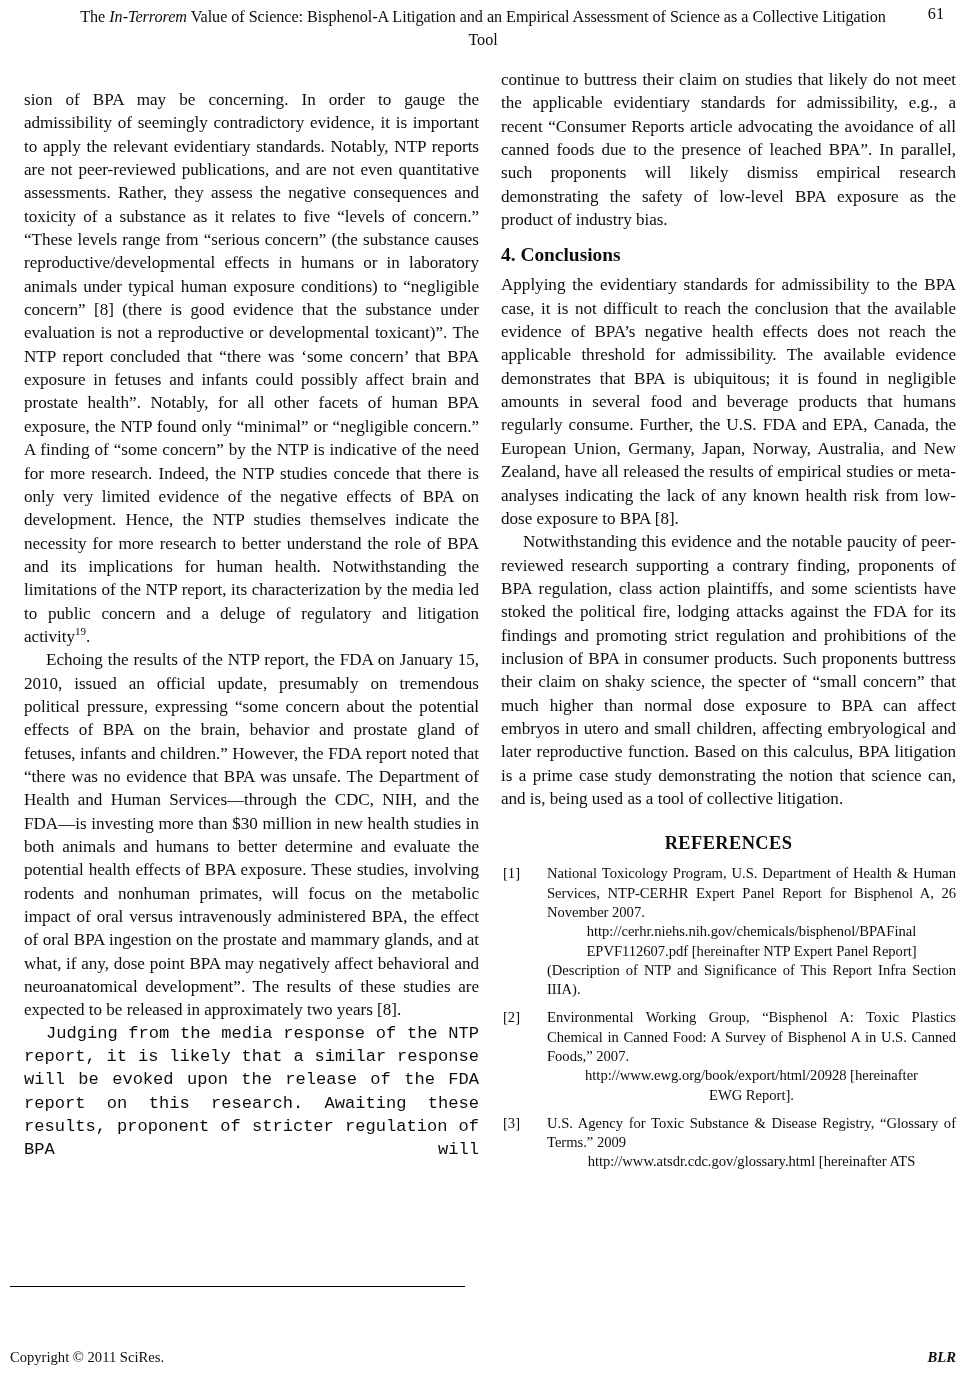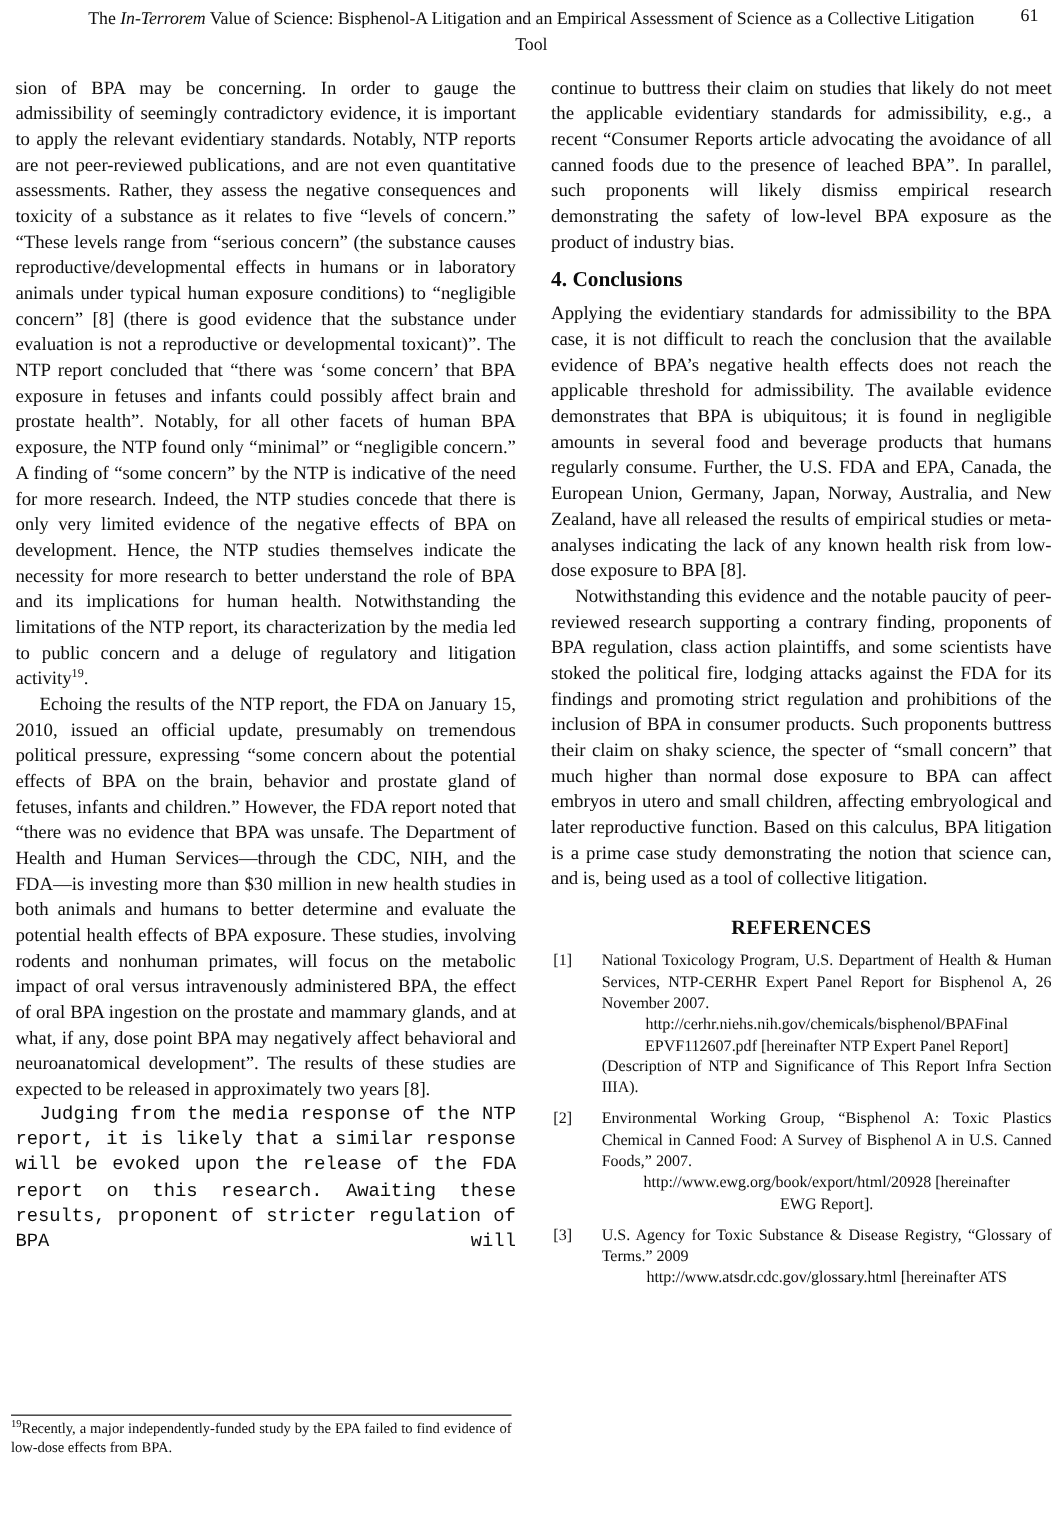--- a/index.html
+++ b/index.html
@@ -54,21 +54,21 @@
     top: 68px;
     left: 10px;
     width: 946px;
     height: 1262px;
   }
   .col {
     position: absolute;
     top: 0;
     width: 455px;
   }
-  .col-left  { left: 4px; }
+  .col-left  { left: 14px; margin-top: 20px; }
   .col-right { left: 491px; }
 
   p.body {
     margin: 0;
     font-size: 17.1px;
     line-height: 23.35px;
     text-align: justify;
     text-justify: inter-word;
     hyphens: none;
     letter-spacing: -0.02px;
@@ -236,17 +236,20 @@
             <div class="plainline">http://www.atsdr.cdc.gov/glossary.html  [hereinafter  ATS</div>
           </div>
         </div>
 
       </div>
     </div>
   </div>
 
   <div class="footnote-zone">
     <hr class="footnote-rule">
-    <p class="footnote-text"><sup>19</sup><span>Recently, a major independently-funded study by the EPA failed to find evidence of low-dose effects from BPA.</span></p>
-  </div>
-
+  </div>
+
+  <div class="footer">
+    <span class="footer-left">Copyright © 2011 SciRes.</span>
+    <span class="footer-right">BLR</span>
+  </div>
 
 </div>
 
 </body></html>

